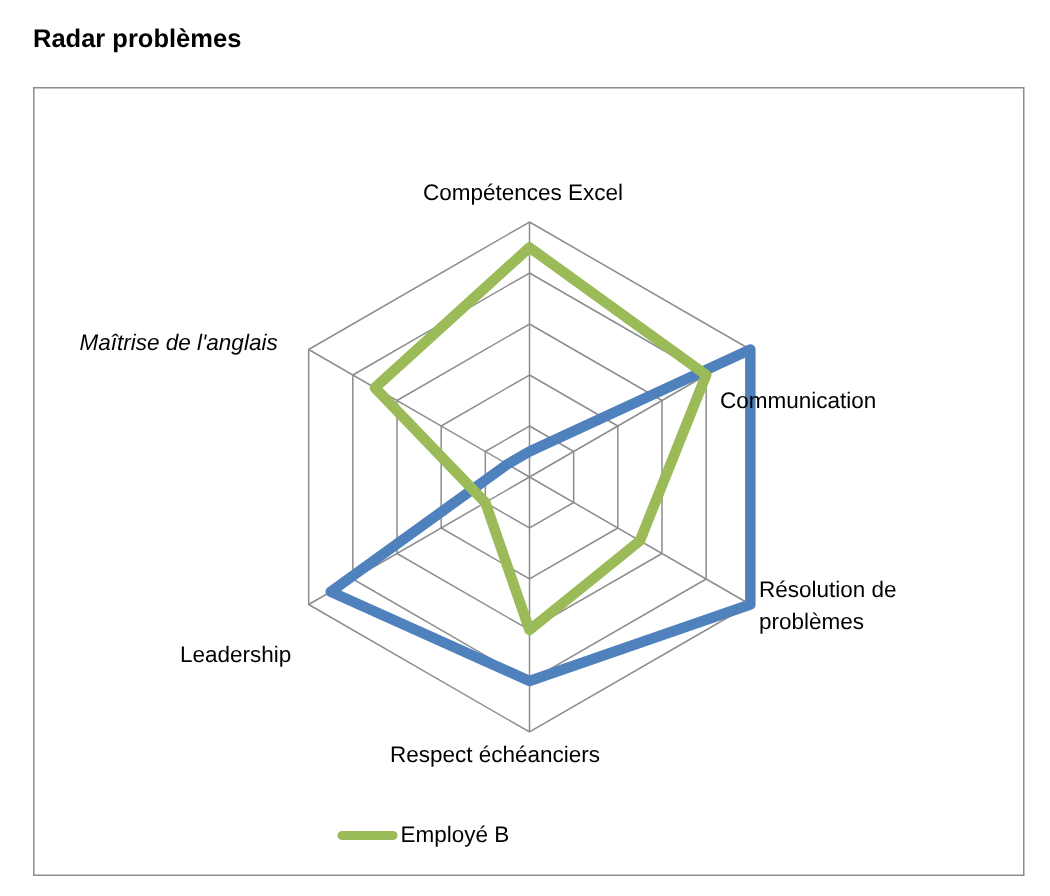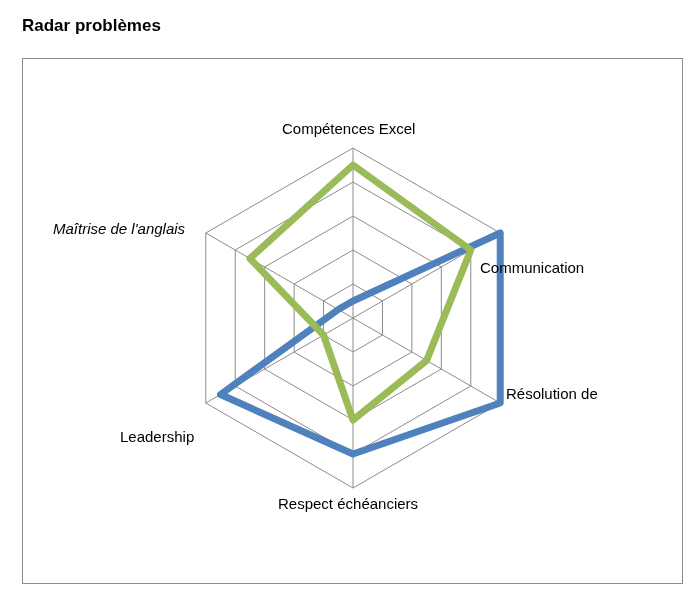--- a/index.html
+++ b/index.html
@@ -36,19 +36,24 @@
   <g id="series">
       <polygon points="353,301 500.22431864335454,233 500.2243186433546,403 353,454 220.4981132209809,394.50000000000006 338.2775681356645,309.5" fill="none" stroke="#4F81BD" stroke-width="7" stroke-linejoin="round"></polygon>
       <polygon points="353,165 470.77945491468364,250 426.61215932167727,360.5 353,420 323.5551362713291,335 249.94297694965184,258.5" fill="none" stroke="#9BBB59" stroke-width="7" stroke-linejoin="round"></polygon>
     </g>
 </svg>
 
 <div class="axis-label" style="left:282px; top:118px;">Compétences Excel</div>
 <div class="axis-label" style="left:480px; top:218px;margin-top:39px;">Communication</div>
 <div class="axis-label" style="left:506px; top:383px; text-align:left;">
   <div>Résolution de</div>
+  <div>problèmes</div>
 </div>
-<div class="axis-label" style="left:278px; top:493px;">Respect échéanciers</div>
+<div class="axis-label" style="left:260px; top:493px;">Respect échéanciers</div>
 <div class="axis-label" style="left:120px; top:402px;margin-top:24px;">Leadership</div>
 <div class="axis-label" style="left:53px; top:218px;font-style:italic;">Maîtrise de l'anglais</div>
 
 <div class="legend">
+  <div class="legend-item">
+    <span class="legend-swatch" style="background:#9BBB59;"></span>
+    <span>Employé B</span>
+  </div>
 </div>
 
 </body></html>

